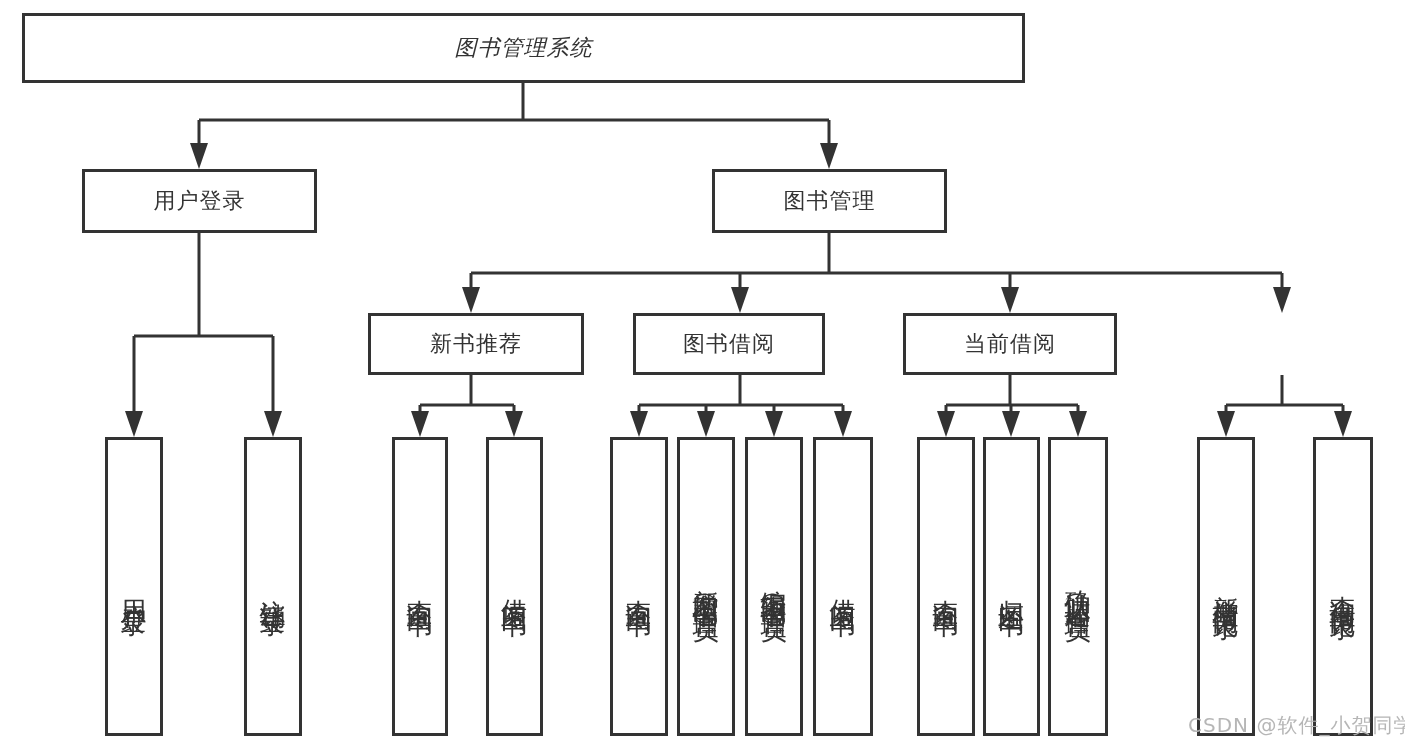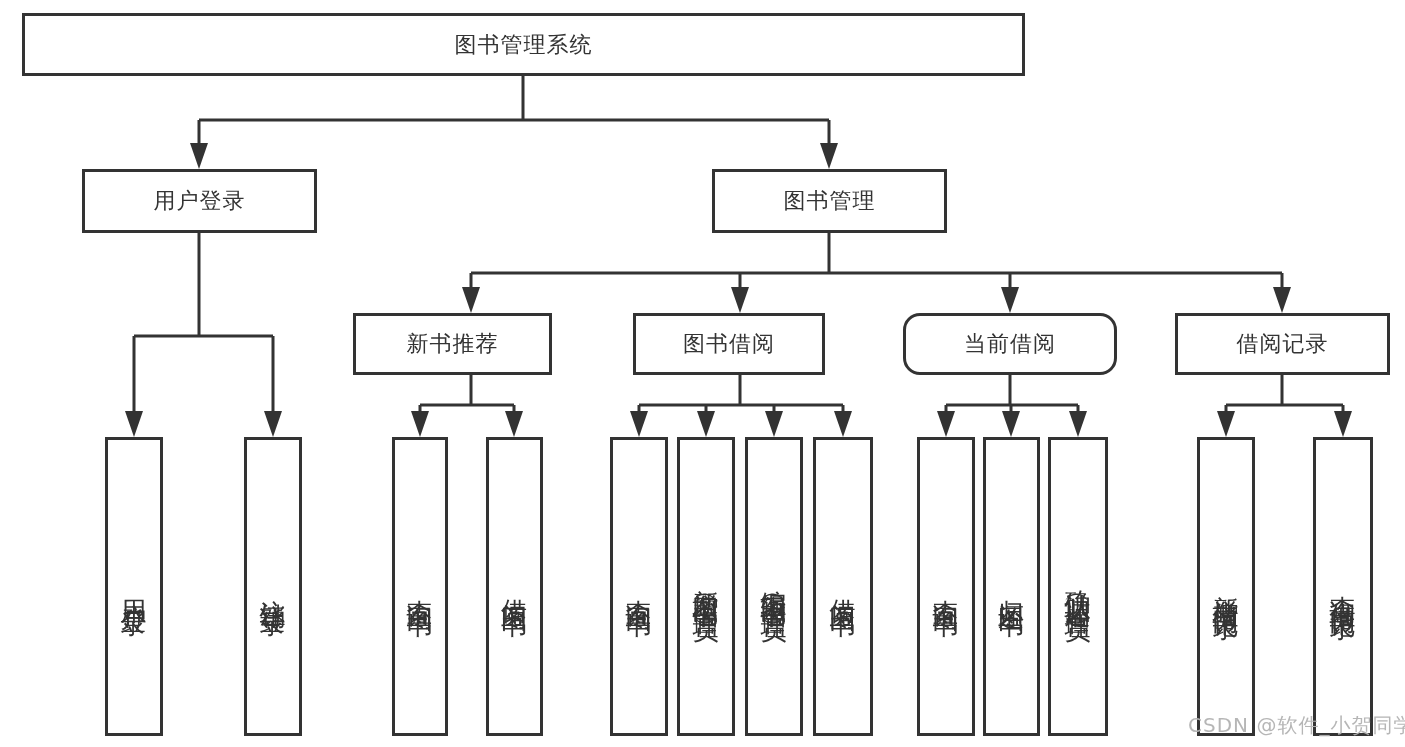--- a/index.html
+++ b/index.html
@@ -52,42 +52,39 @@
       <polygon points="765,411 783,411 774,437"></polygon>
       <polygon points="834,411 852,411 843,437"></polygon>
       <polygon points="937,411 955,411 946,437"></polygon>
       <polygon points="1002,411 1020,411 1011,437"></polygon>
       <polygon points="1069,411 1087,411 1078,437"></polygon>
       <polygon points="1217,411 1235,411 1226,437"></polygon>
       <polygon points="1334,411 1352,411 1343,437"></polygon>
     </g>
   </svg>
 
-  <div class="node" style="left:22px;top:13px;width:1003px;height:63px;">
+  <div class="node" style="left:22px;top:13px;width:1003px;height:70px;font-style:italic;">
     <span class="hlabel">图书管理系统</span>
   </div>
 
   <div class="node" style="left:82px;top:169px;width:235px;height:64px;">
     <span class="hlabel">用户登录</span>
   </div>
   <div class="node" style="left:712px;top:169px;width:235px;height:64px;align-items:center;">
     <span class="hlabel">图书管理</span>
   </div>
 
-  <div class="node" style="left:353px;top:313px;width:199px;height:62px;">
+  <div class="node" style="left:368px;top:313px;width:216px;height:62px;">
     <span class="hlabel">新书推荐</span>
   </div>
   <div class="node" style="left:633px;top:313px;width:192px;height:62px;">
     <span class="hlabel">图书借阅</span>
   </div>
-  <div class="node" style="left:903px;top:313px;width:214px;height:62px;border-radius:17px;">
+  <div class="node" style="left:903px;top:313px;width:214px;height:62px;">
     <span class="hlabel">当前借阅</span>
-  </div>
-  <div class="node" style="left:1175px;top:313px;width:215px;height:62px;">
-    <span class="hlabel">借阅记录</span>
   </div>
 
   <div class="node leaf" style="left:105px;top:437px;width:58px;height:299px;">
     <span class="vlabel">用户登录</span>
   </div>
   <div class="node leaf" style="left:244px;top:437px;width:58px;height:299px;">
     <span class="vlabel">注销登录</span>
   </div>
 
   <div class="node leaf" style="left:392px;top:437px;width:56px;height:299px;">

